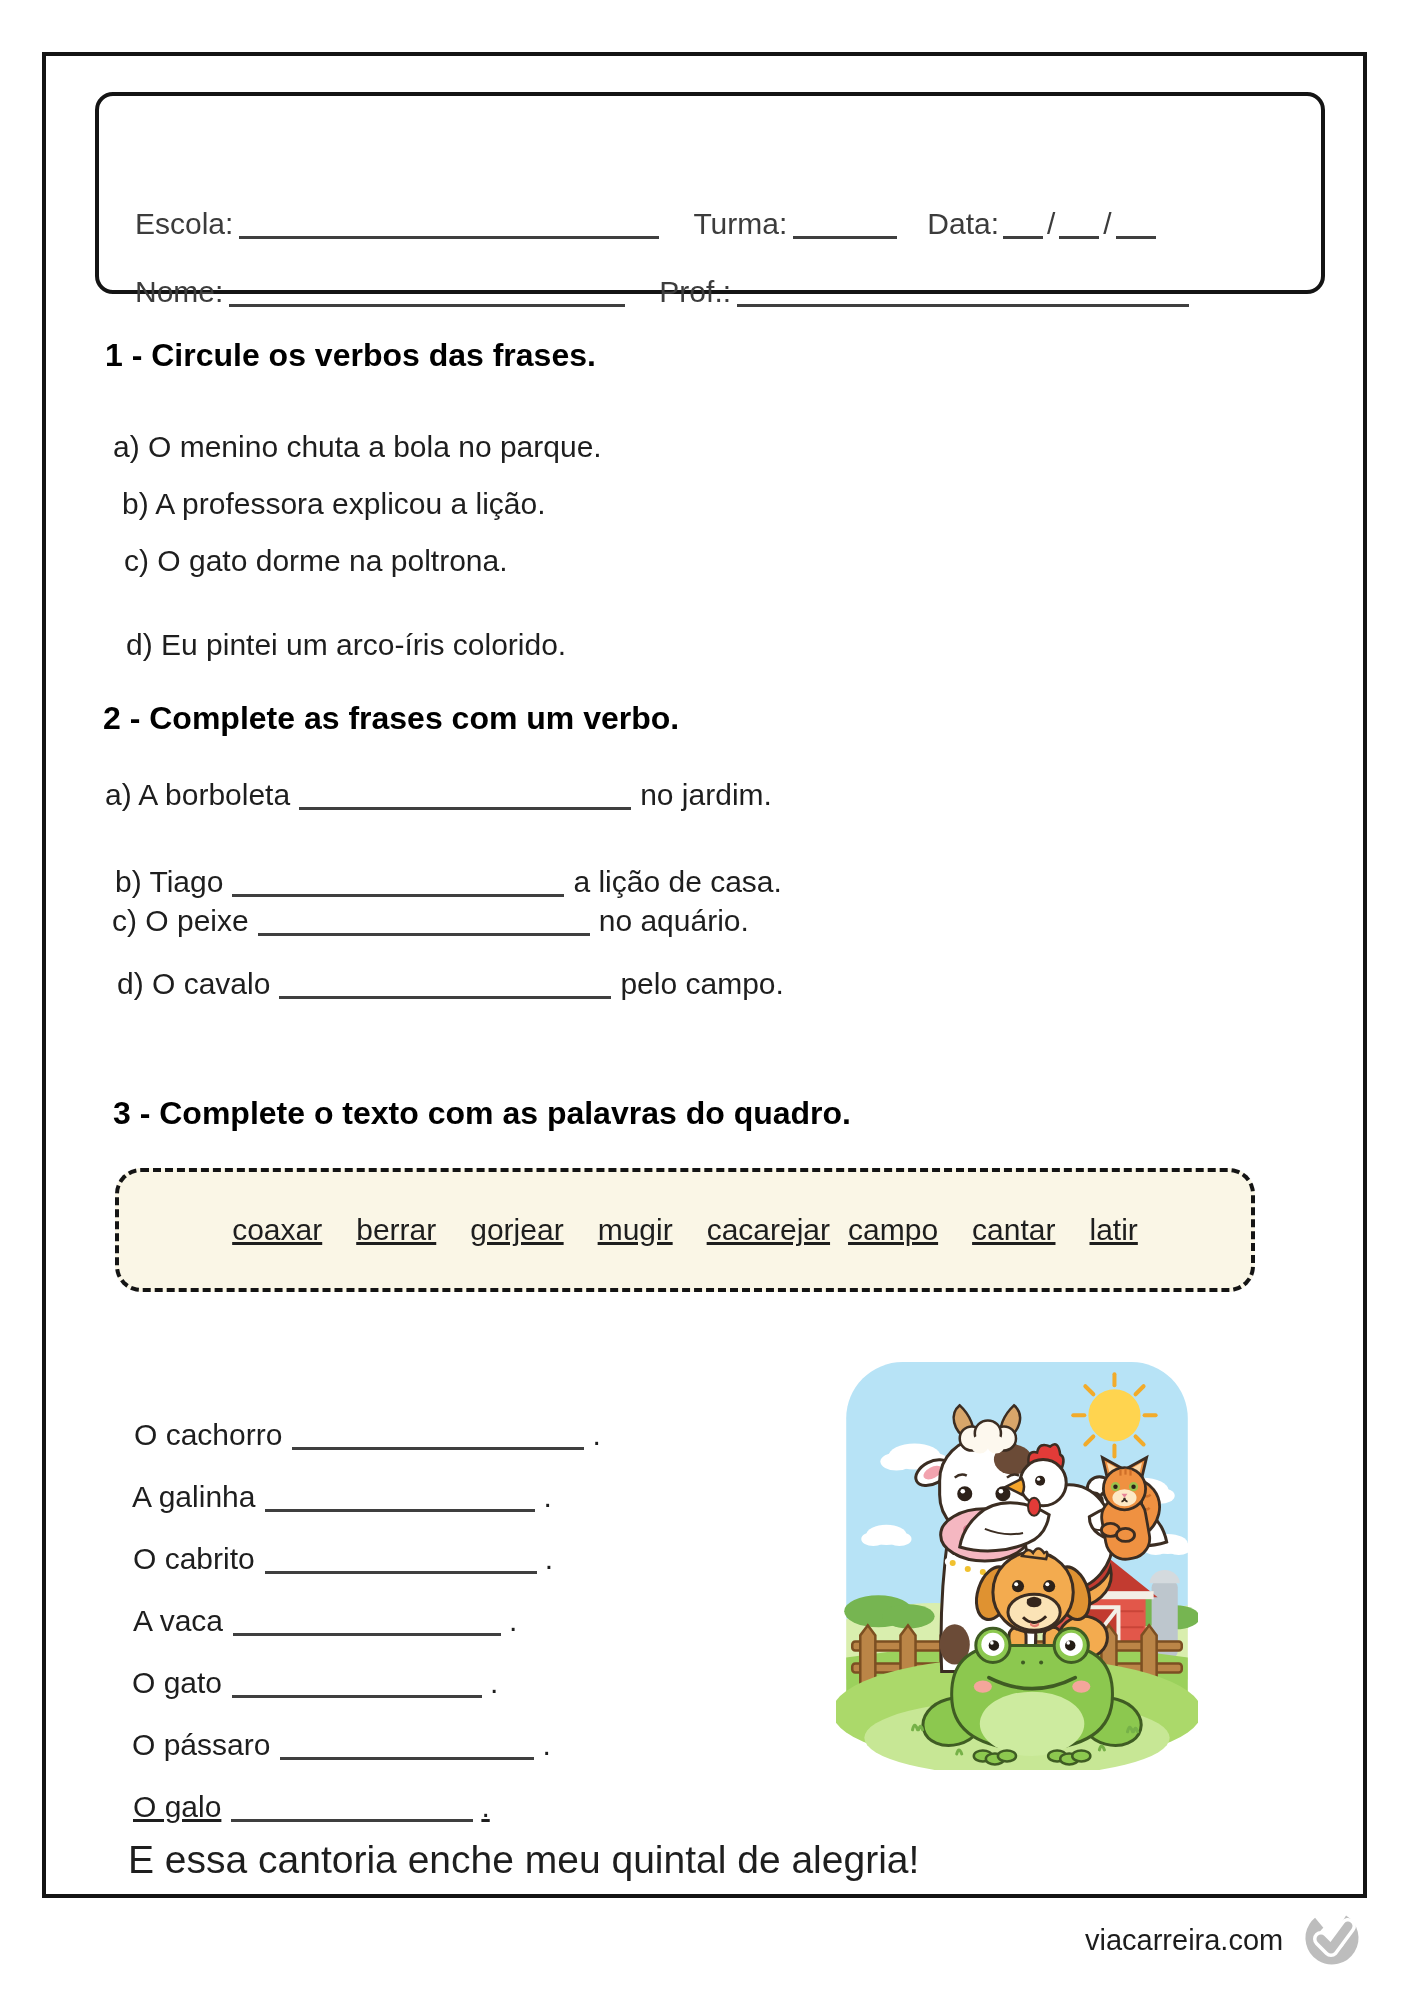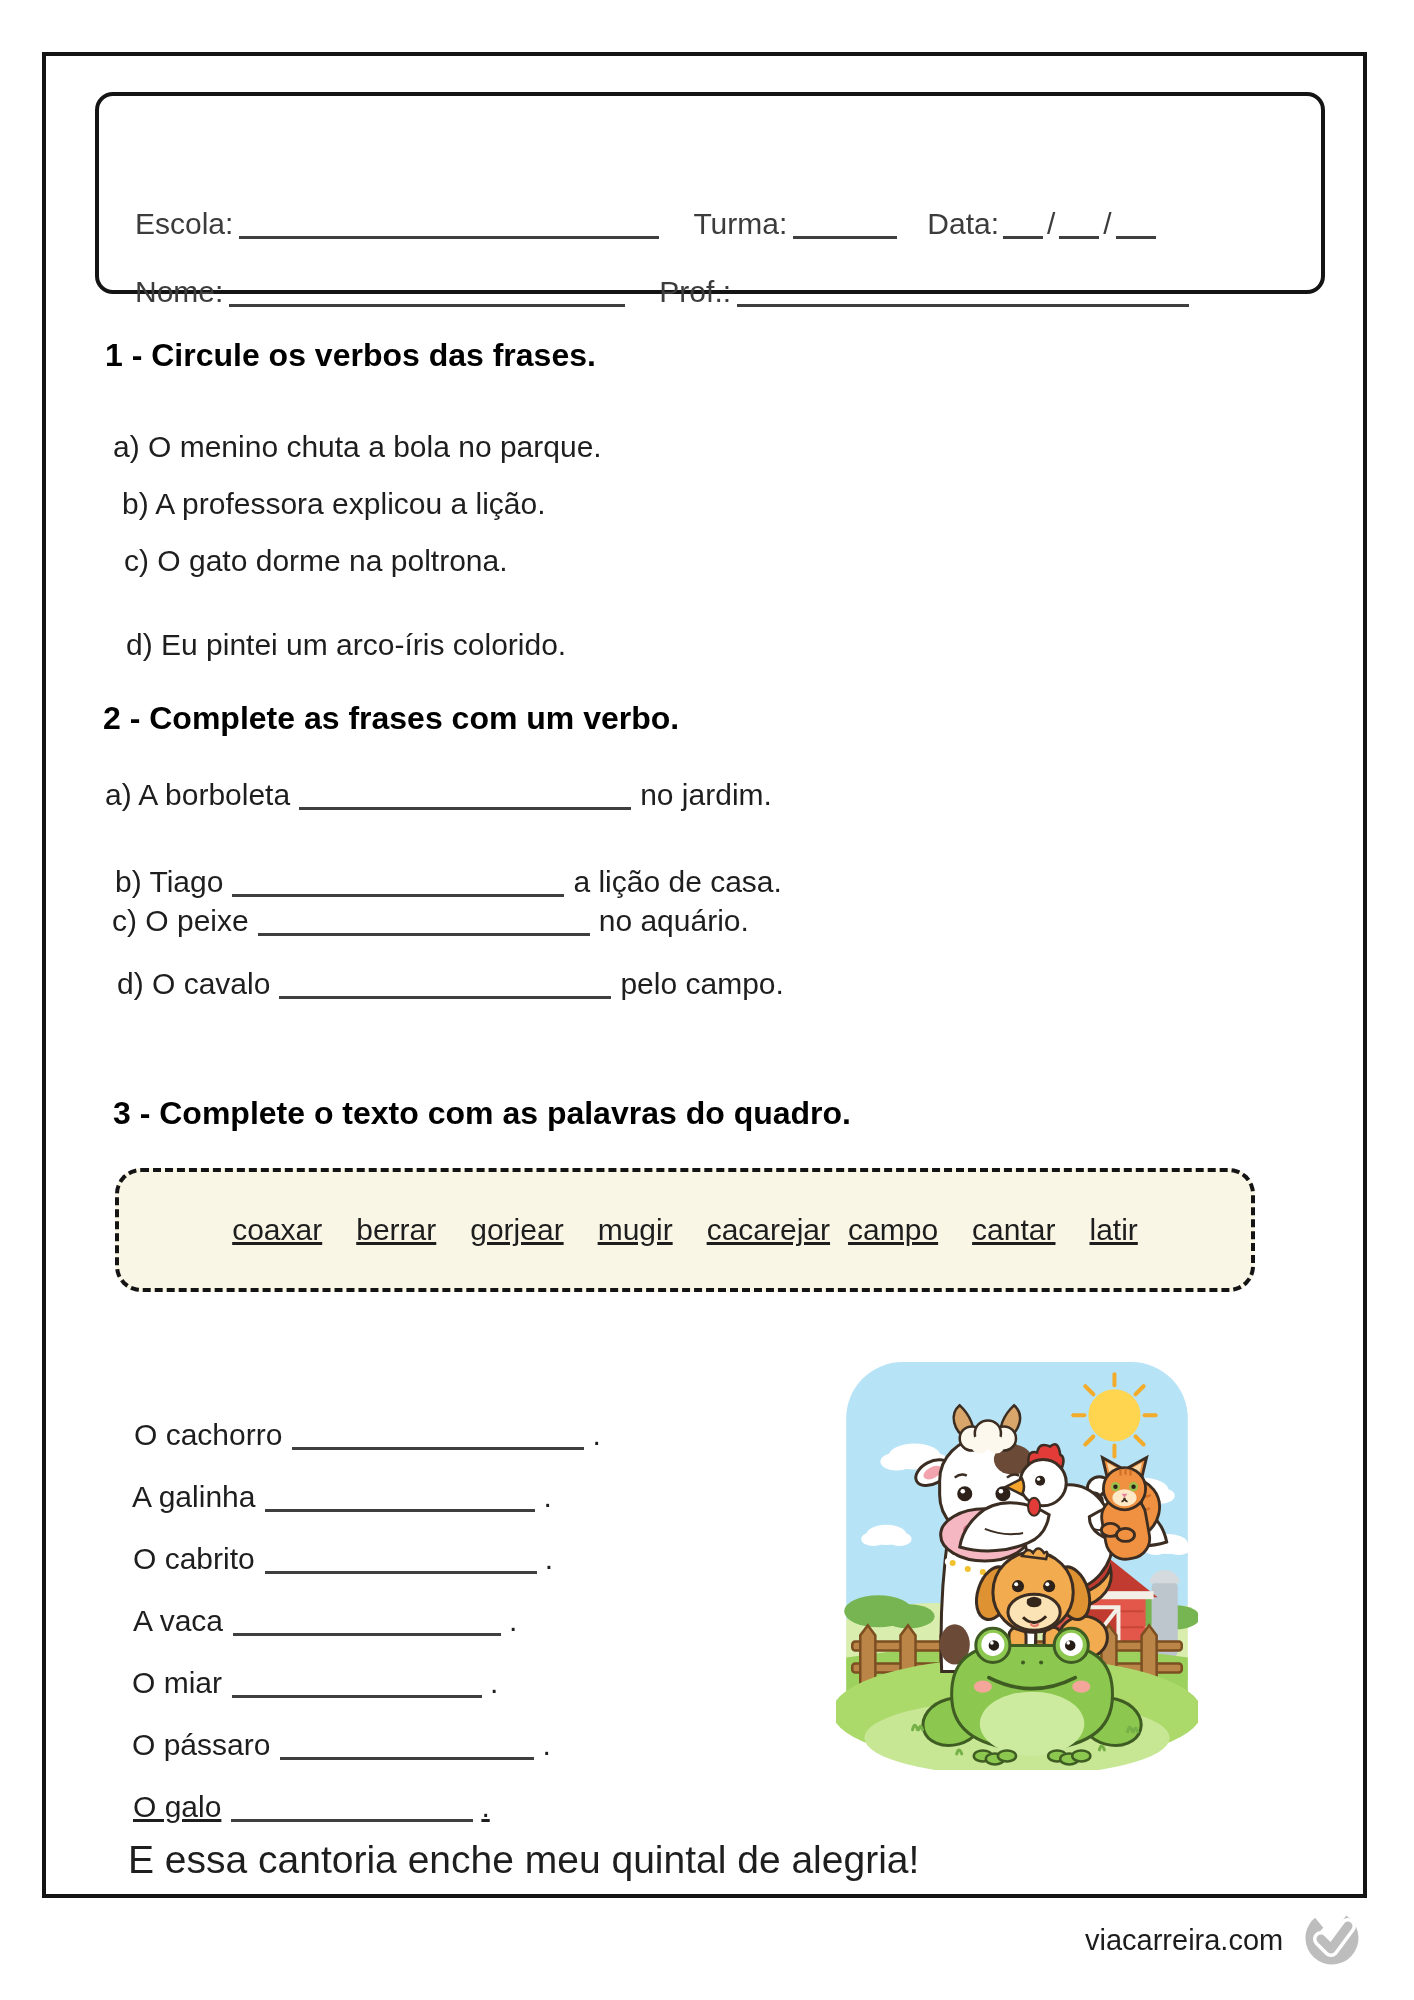--- a/index.html
+++ b/index.html
@@ -109,21 +109,21 @@
     <span class="word">cacarejar</span>
     <span class="word wb-miar">campo</span>
     <span class="word">cantar</span>
     <span class="word">latir</span>
   </div>
 
   <p class="item sentence" style="left:134px;top:1415px;"><span>O cachorro</span><span class="bl s-blank" style="width:292px;"></span><span>.</span></p>
   <p class="item sentence" style="left:132px;top:1477px;"><span>A galinha</span><span class="bl s-blank" style="width:270px;"></span><span>.</span></p>
   <p class="item sentence" style="left:133px;top:1539px;"><span>O cabrito</span><span class="bl s-blank" style="width:272px;"></span><span>.</span></p>
   <p class="item sentence" style="left:133px;top:1601px;"><span>A vaca</span><span class="bl s-blank" style="width:268px;"></span><span>.</span></p>
-  <p class="item sentence" style="left:132px;top:1663px;"><span>O miar</span><span class="bl s-blank" style="width:250px;"></span><span>.</span></p>
+  <p class="item sentence" style="left:132px;top:1663px;"><span>O gato</span><span class="bl s-blank" style="width:250px;"></span><span>.</span></p>
   <p class="item sentence" style="left:132px;top:1725px;"><span>O pássaro</span><span class="bl s-blank" style="width:254px;"></span><span>.</span></p>
   <p class="item sentence" style="left:133px;top:1787px;text-decoration:underline;"><span>O galo</span><span class="bl s-blank" style="width:242px;"></span><span>.</span></p>
 
   <p class="closing">E essa cantoria enche meu quintal de alegria!</p>
 
   <div class="illustration">
     <svg viewBox="0 0 360 430" width="362" height="432">
 
       <rect x="10" y="24" width="340" height="306" rx="56" fill="#b7e3f6"></rect>
 

